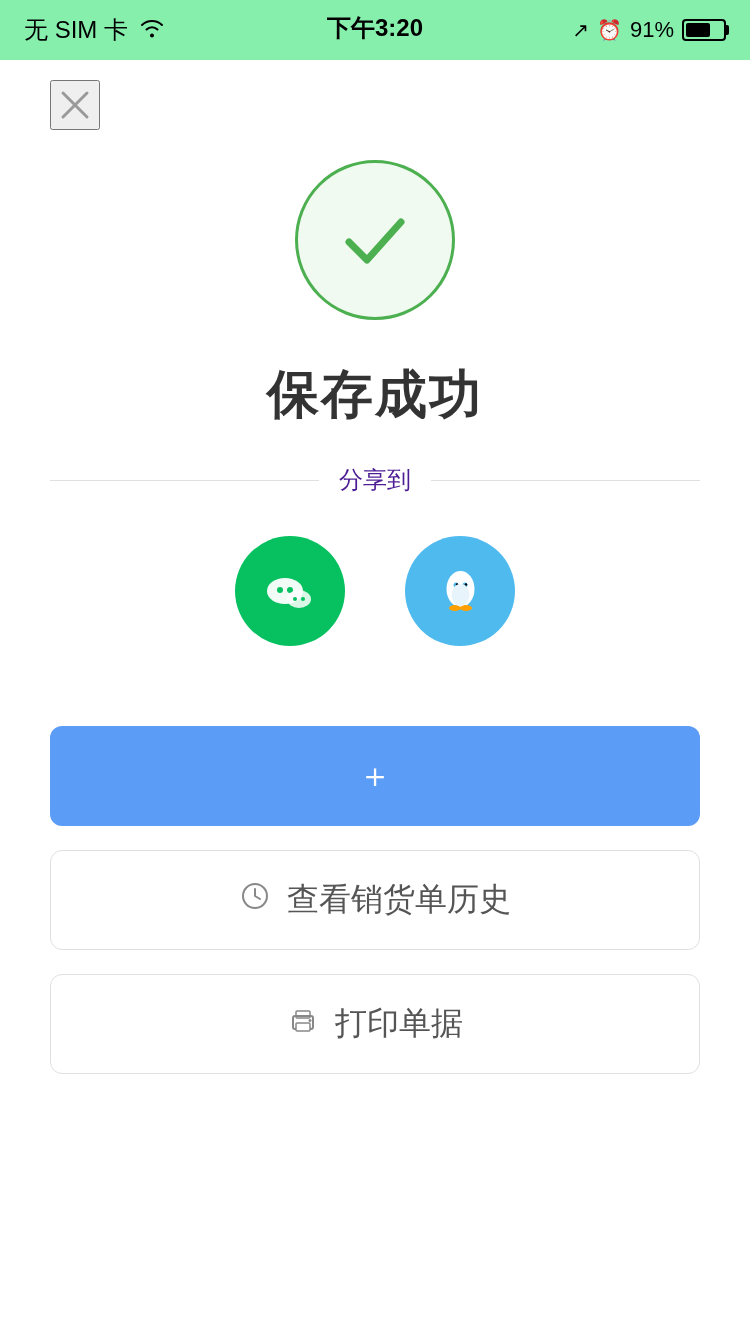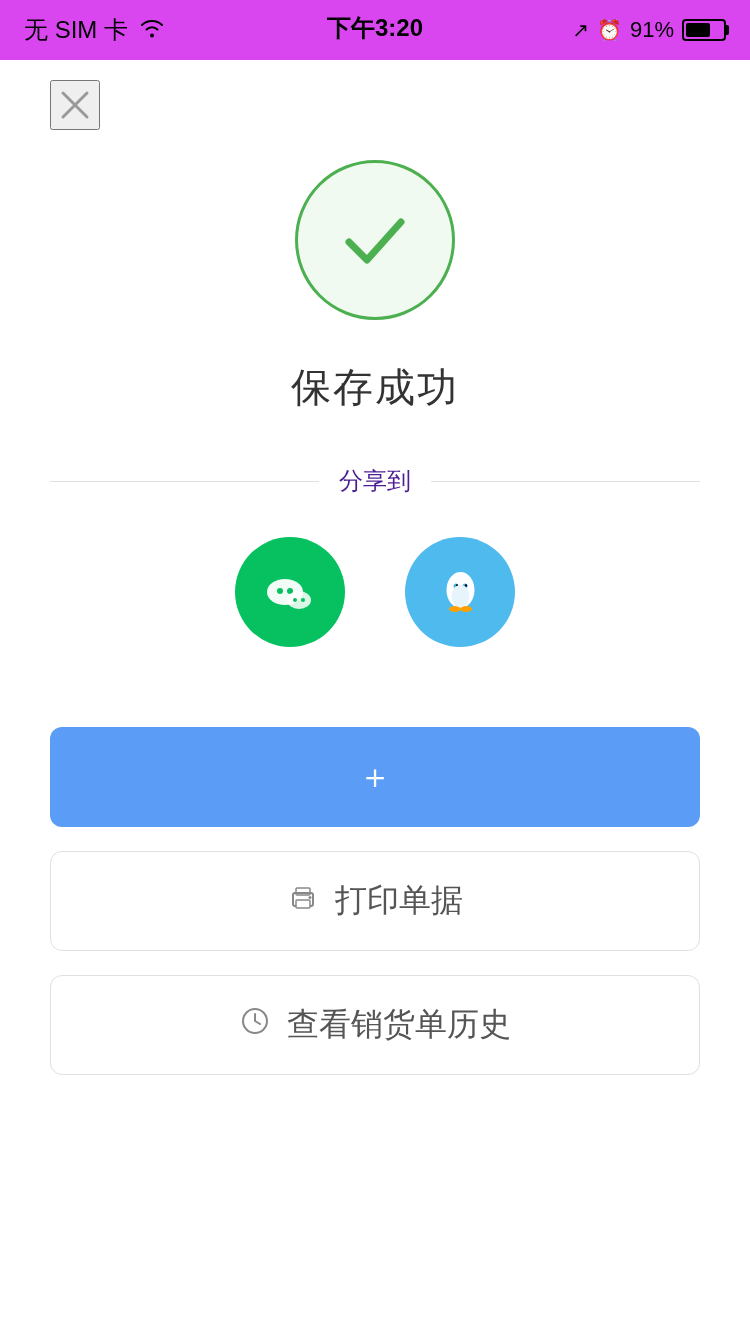--- a/index.html
+++ b/index.html
@@ -14,21 +14,21 @@
     }
 
     
     .status-bar {
       width: 100%;
       height: 60px;
       display: flex;
       align-items: center;
       justify-content: space-between;
       padding: 0 24px;
-      background: #d946ef;
+      background: #86efac;
       gap: 48px;
     }
 
     .status-left {
       display: flex;
       align-items: center;
       gap: 10px;
       font-size: 24px;
       color: #000;
       font-weight: 500;
@@ -118,24 +118,24 @@
       margin-bottom: 40px;
     }
 
     .success-checkmark {
       width: 80px;
       height: 80px;
     }
 
     
     .success-title {
-      font-size: 40px;
-      font-weight: 400;
+      font-size: 52px;
+      font-weight: 700;
       color: #333;
-      margin-bottom: 50px;
+      margin-bottom: 34px;
       letter-spacing: 2px;
     }
 
     
     .share-section {
       width: 100%;
       margin-bottom: 40px;
     }
 
     .divider-container {
@@ -317,38 +317,38 @@
           <ellipse cx="32.5" cy="36" rx="9" ry="11" fill="#e8f4fb"></ellipse>
         </svg>
       </button>
     </div>
   </div>
 
   <div class="action-buttons">
 
     <button class="action-btn primary">
       <span style="font-size:34px;font-weight:300;">＋</span>
+    </button>
+
+    <button class="action-btn secondary">
+      <span>
+        <svg width="32" height="32" viewBox="0 0 32 32" fill="none" xmlns="http://www.w3.org/2000/svg">
+          <circle cx="16" cy="16" r="12" stroke="#888" stroke-width="2"></circle>
+          <polyline points="16,9 16,16 21,19" stroke="#888" stroke-width="2" stroke-linecap="round" stroke-linejoin="round"></polyline>
+        </svg>
+      </span>
+      <span>查看销货单历史</span>
     </button>
 
     <button class="action-btn secondary">
       <span>
         <svg width="32" height="32" viewBox="0 0 32 32" fill="none" xmlns="http://www.w3.org/2000/svg">
           <rect x="6" y="12" width="20" height="13" rx="2" stroke="#888" stroke-width="2"></rect>
           <rect x="9" y="19" width="14" height="8" rx="1" fill="white" stroke="#888" stroke-width="1.5"></rect>
           <rect x="9" y="7" width="14" height="7" rx="1" stroke="#888" stroke-width="1.5"></rect>
           <circle cx="23" cy="16.5" r="1.5" fill="#888"></circle>
         </svg>
       </span>
       <span>打印单据</span>
     </button>
 
-    <button class="action-btn secondary">
-      <span>
-        <svg width="32" height="32" viewBox="0 0 32 32" fill="none" xmlns="http://www.w3.org/2000/svg">
-          <circle cx="16" cy="16" r="12" stroke="#888" stroke-width="2"></circle>
-          <polyline points="16,9 16,16 21,19" stroke="#888" stroke-width="2" stroke-linecap="round" stroke-linejoin="round"></polyline>
-        </svg>
-      </span>
-      <span>查看销货单历史</span>
-    </button>
-
   </div>
 </div>
 
 </body></html>

